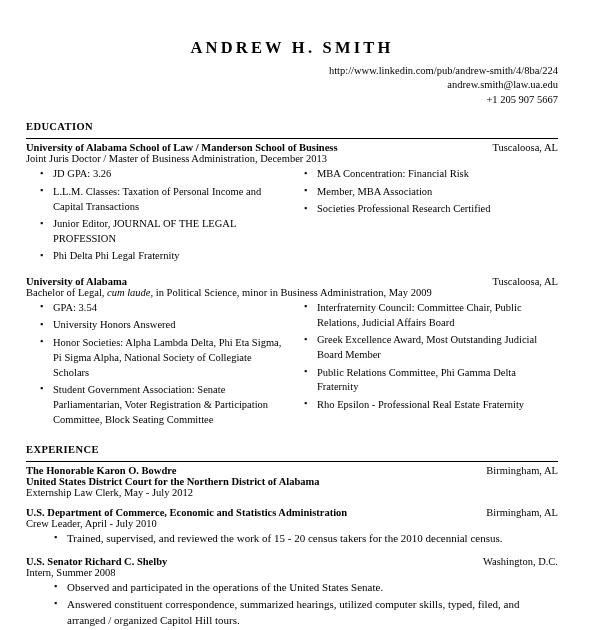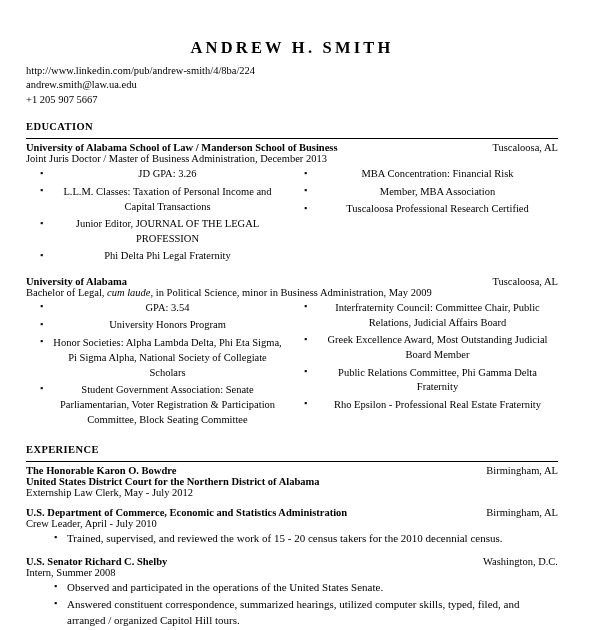--- a/index.html
+++ b/index.html
@@ -24,21 +24,21 @@
 
   
   .name {
     text-align: center;
     font-size: 16.5px;
     font-weight: bold;
     letter-spacing: 3.2px;
     margin: 8px 0 6px 0;
   }
   .contact {
-    text-align: left;
+    text-align: right;
     font-size: 10.5px;
     line-height: 1.38;
   }
 
   
   .section-title {
     font-size: 10.5px;
     font-weight: bold;
     letter-spacing: 0.4px;
     margin-top: 14px;
@@ -86,21 +86,20 @@
     list-style: none;
     margin: 0;
     padding: 0;
   }
   ul.bullets li {
     font-size: 10.5px;
     line-height: 1.42;
     position: relative;
     padding-left: 13px;
     margin-bottom: 2.5px;
-    text-align: center;
   }
   ul.bullets li:before {
     content: "\25AA";
     position: absolute;
     left: 0;
     top: -0.5px;
     font-size: 8.5px;
   }
 
   
@@ -149,37 +148,37 @@
           <li>JD GPA: 3.26</li>
           <li>L.L.M. Classes: Taxation of Personal Income and Capital Transactions</li>
           <li>Junior Editor, JOURNAL OF THE LEGAL PROFESSION</li>
           <li>Phi Delta Phi Legal Fraternity</li>
         </ul>
       </div>
       <div class="col right-col">
         <ul class="bullets">
           <li>MBA Concentration: Financial Risk</li>
           <li>Member, MBA Association</li>
-          <li>Tuscaloosa Professional Research Certified</li>
+          <li>Societies Professional Research Certified</li>
         </ul>
       </div>
     </div>
   </div>
 
   <div class="entry">
     <div class="row">
       <div class="left b">University of Alabama</div>
       <div class="right">Tuscaloosa, AL</div>
     </div>
     <div class="sub"><span>Bachelor of Legal, </span><span class="it">cum laude</span><span>, in Political Science, minor in Business Administration, May 2009</span></div>
     <div class="cols">
       <div class="col left-col">
         <ul class="bullets">
           <li>GPA: 3.54</li>
-          <li>University Honors Program</li>
+          <li>University Honors Answered</li>
           <li>Honor Societies: Alpha Lambda Delta, Phi Eta Sigma, Pi Sigma Alpha, National Society of Collegiate Scholars</li>
           <li>Student Government Association: Senate Parliamentarian, Voter Registration &amp; Participation Committee, Block Seating Committee</li>
         </ul>
       </div>
       <div class="col right-col">
         <ul class="bullets">
           <li>Interfraternity Council:  Committee Chair, Public Relations, Judicial Affairs Board</li>
           <li>Greek Excellence Award, Most Outstanding Judicial Board Member</li>
           <li>Public Relations Committee, Phi Gamma Delta Fraternity</li>
           <li>Rho Epsilon - Professional Real Estate Fraternity</li>

